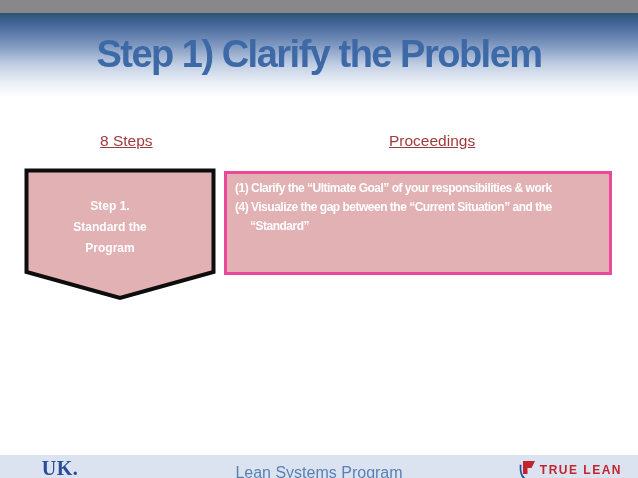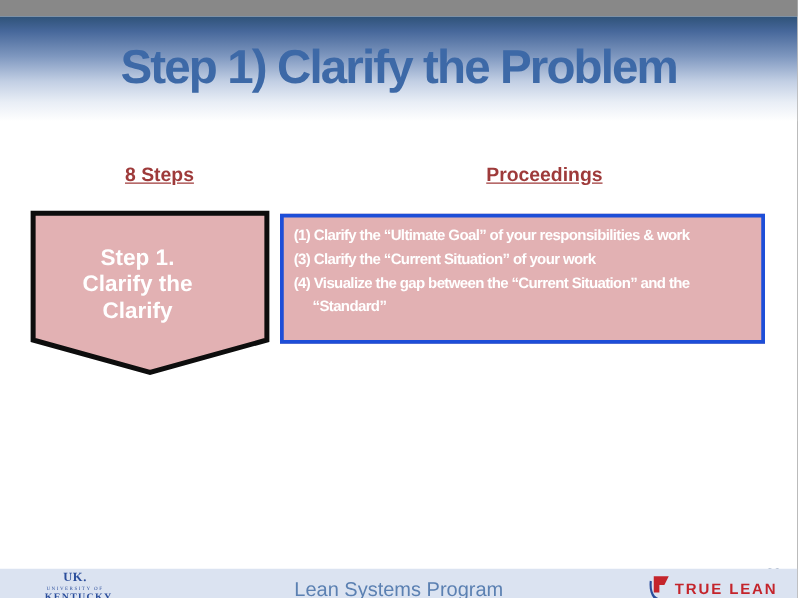--- a/index.html
+++ b/index.html
@@ -13,36 +13,36 @@
     background:linear-gradient(180deg,#2f5278 0%, #46679a 14%, #7e97bf 38%,
                #c2cfe4 62%, #e9eef6 82%, #ffffff 100%);
   }
   .title{
     position:absolute; top:20px; left:0; width:638px; text-align:center;
     font-size:38px; font-weight:bold; color:#3d69a7; letter-spacing:-1.5px;
     white-space:nowrap;
   }
   
   .heading{
-    position:absolute; top:119px; font-size:15.5px; font-weight:bold;
+    position:absolute; top:119px; font-size:15.5px; font-weight:normal;
     color:#9e3a3a; text-decoration:underline; white-space:nowrap;
   }
   .heading-left{ left:100px; }
   .heading-right{ left:389px; }
   
   .arrow-wrap{ position:absolute; left:24px; top:155px; width:192px; height:133px; }
   .arrow-wrap svg{ display:block; }
   .arrow-text{
     position:absolute; top:28px; left:0; width:172px; text-align:center;
-    color:#ffffff; font-weight:bold; font-size:18px; line-height:21px;
+    color:#ffffff; font-weight:bold; font-size:12px; line-height:21px;
   }
   
   .proc-box{
     position:absolute; left:224px; top:158px; width:388px; height:104px;
-    box-sizing:border-box; background:#e2b1b3; border:3px solid #1d4ed8;
+    box-sizing:border-box; background:#e2b1b3; border:3px solid #ec4899;
     padding:5px 2px 0 8px;
   }
   .proc-item{
     color:#ffffff; font-weight:bold; font-size:12px; line-height:19px;
     letter-spacing:-0.5px; padding-left:15px; text-indent:-15px;
   }
   
   .page-number{
     position:absolute; right:13px; top:440px; font-size:11px; color:#5d7396;
   }
@@ -52,21 +52,21 @@
     background:#dbe3f1;
   }
   .footer-center{
     position:absolute; left:0; top:0; width:638px; height:36px;
     line-height:36px; text-align:center; font-size:16px; color:#5b80b2;
   }
   .uk-logo{
     position:absolute; left:30px; top:3px; width:60px; text-align:center;
     color:#2a4d9b; font-family:"Liberation Serif", serif; line-height:1;
   }
-  .uk-monogram{ font-size:10px; font-weight:bold; letter-spacing:0.5px; }
+  .uk-monogram{ font-size:20px; font-weight:bold; letter-spacing:0.5px; }
   .uk-line1{ font-size:4px; letter-spacing:1.2px; margin-top:1px; }
   .uk-line2{ font-size:8px; font-weight:bold; letter-spacing:1px; margin-top:1px;text-align:right; }
   .uk-line3{ font-size:4.5px; font-style:italic; margin-top:2px; }
   .truelean-logo{
     position:absolute; right:16px; top:5px; display:flex; align-items:center;
   }
   .truelean-mark{ margin-right:3px; }
   .truelean-brand{
     font-size:12px; font-weight:bold; color:#c4242b; letter-spacing:1.5px;
     line-height:13px; white-space:nowrap;
@@ -85,28 +85,27 @@
 
   <div class="heading heading-left">8 Steps</div>
   <div class="heading heading-right">Proceedings</div>
 
   <div class="arrow-wrap">
     <svg width="192" height="133" viewBox="0 0 192 133">
       <polygon points="2.5,2.5 189.5,2.5 189.5,104 96,130 2.5,104" fill="#e2b1b3" stroke="#0d0d0d" stroke-width="4" stroke-linejoin="miter"></polygon>
     </svg>
     <div class="arrow-text">
       <div>Step 1.</div>
-      <div>Clarify the</div>
-      <div>Clarify</div>
+      <div>Standard the</div>
+      <div>Program</div>
     </div>
   </div>
 
   <div class="proc-box">
     <div class="proc-item">(1) Clarify the “Ultimate Goal” of your responsibilities &amp; work</div>
-    <div class="proc-item">(3) Clarify the “Current Situation” of your work</div>
     <div class="proc-item">(4) Visualize the gap between the “Current Situation” and the “Standard”</div>
   </div>
 
   <div class="page-number">29</div>
 
   <div class="footer">
     <div class="footer-center">Lean Systems Program</div>
 
     <div class="uk-logo">
       <div class="uk-monogram">UK.</div>

